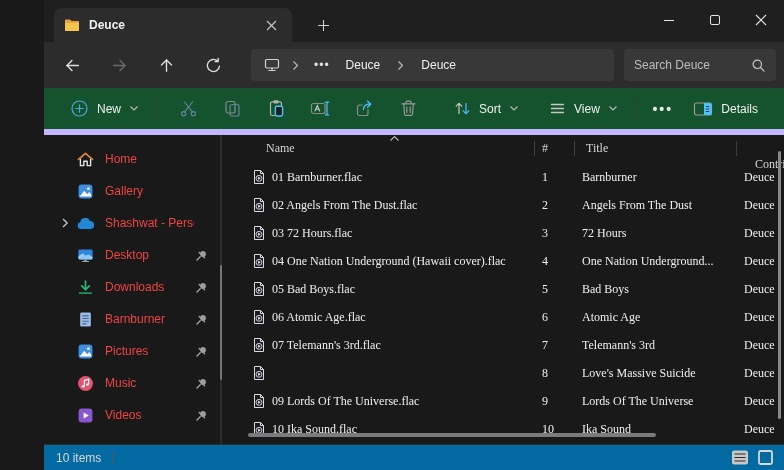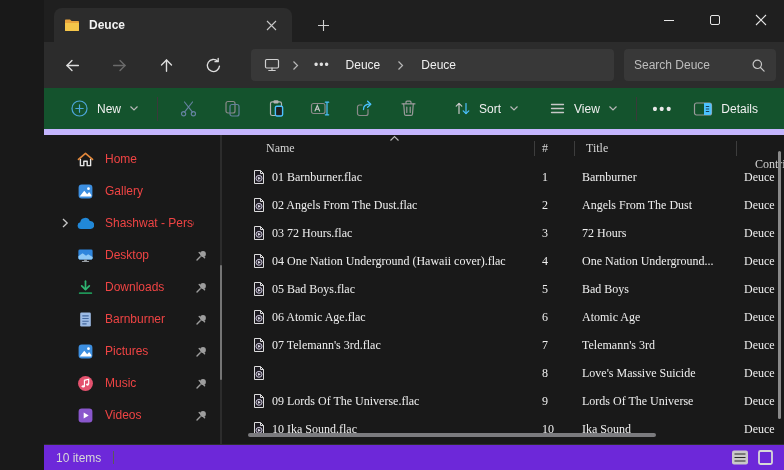--- a/index.html
+++ b/index.html
@@ -76,21 +76,21 @@
   .row .cell { position:absolute; top:0; height:28px; line-height:28px; white-space:nowrap; color:#f0f0f0; }
   .cell-name { left:38px; width:255px; overflow:hidden; }
   .cell-icon { position:absolute; left:17px; top:6px; width:16px; height:16px; }
   .cell-num { left:308px; }
   .cell-title { left:348px; width:155px; overflow:hidden; }
   .cell-artist { left:510px; }
   .h-scrollbar { position:absolute; left:14px; width:408px; bottom:7px; height:4px; background:#7b7b7e; border-radius:2px; }
   .v-scrollbar { position:absolute; right:3px; top:16px; width:3px; height:268px; background:#8a8a8a; border-radius:2px; }
 
   
-  .statusbar { height:26px; border-top:1px solid #2e2e2e; background:#6d28d9; display:flex; align-items:center;
+  .statusbar { height:26px; border-top:1px solid #2e2e2e; background:#0369a1; display:flex; align-items:center;
                padding:0 8px 0 12px; flex:none; }
   .status-count { color:#d8d8d8; }
   .status-div { width:1px; height:13px; background:#5a5a5a; margin-left:12px; }
   .status-spacer { flex:1; }
   .status-btn { width:22px; height:20px; display:flex; align-items:center; justify-content:center; margin-left:3px; border-radius:3px; }
 
   svg { display:block; }
 </style>
 </head>
 <body>

